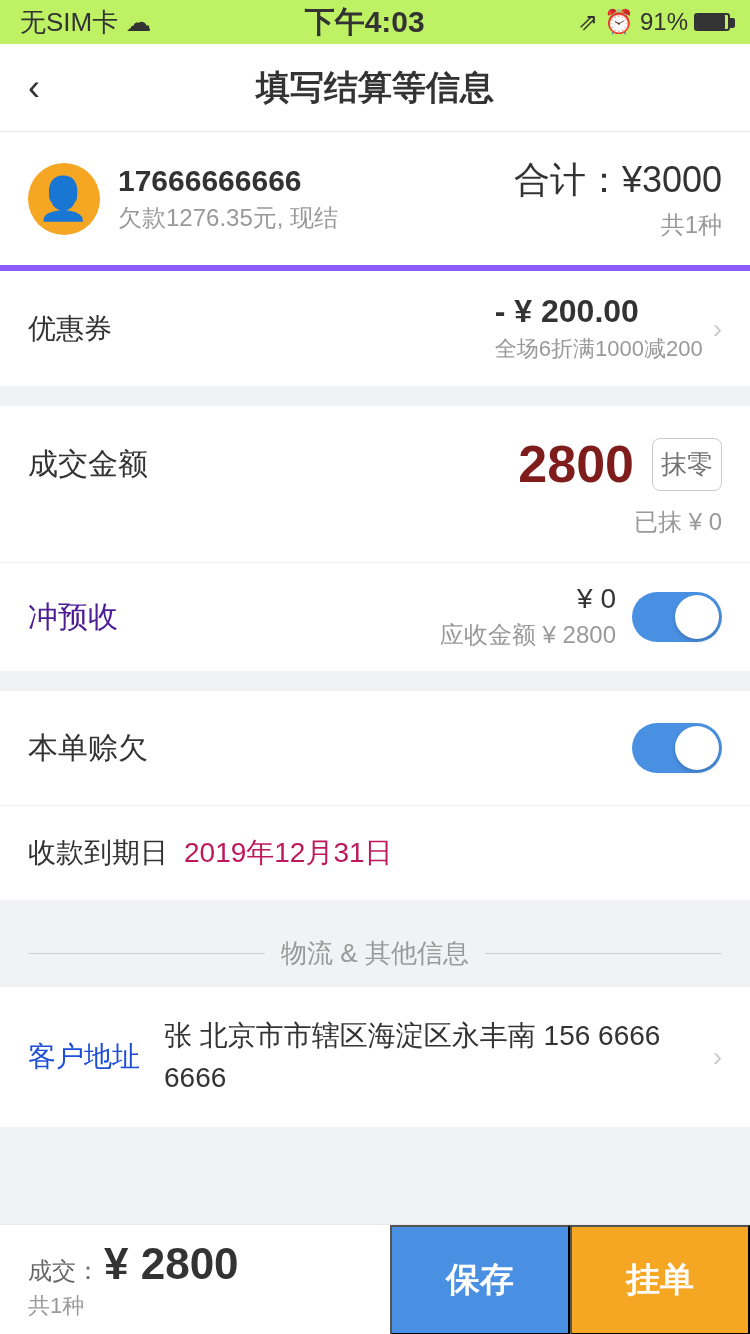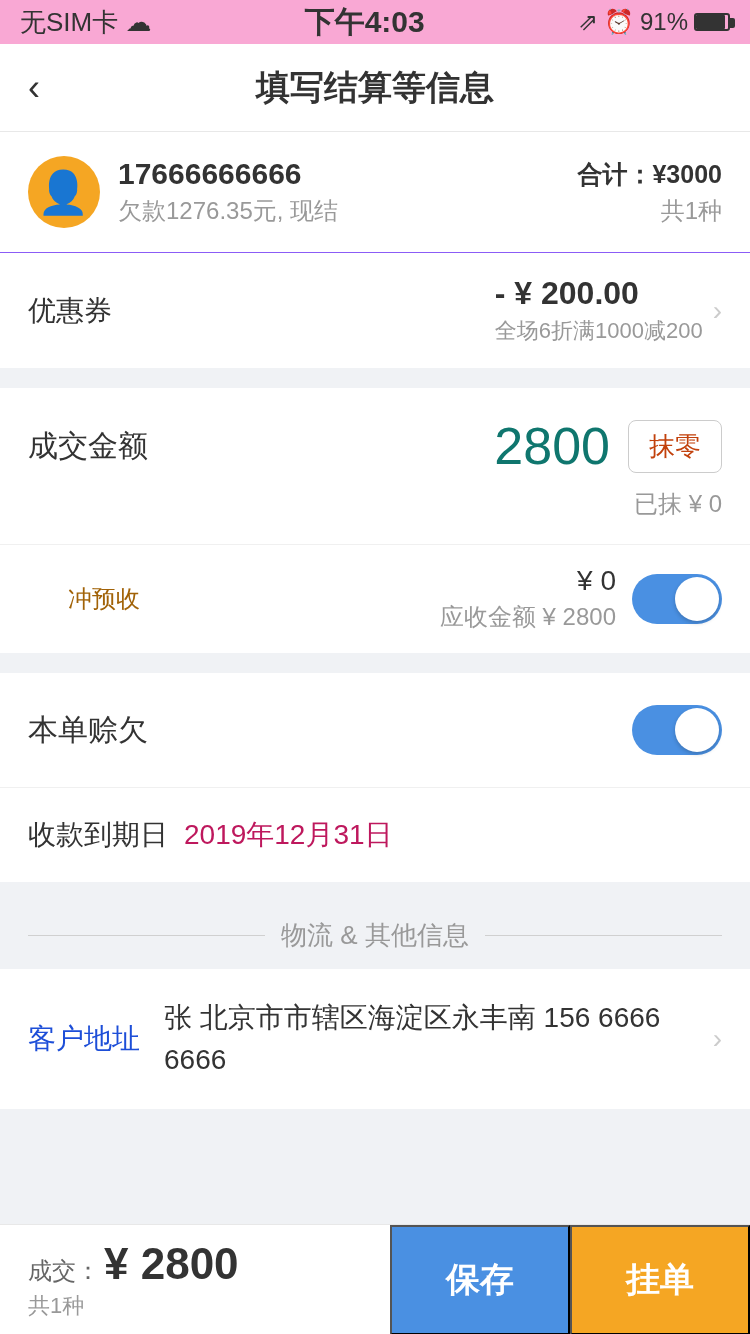--- a/index.html
+++ b/index.html
@@ -10,21 +10,21 @@
       background: #f0f2f5;
       font-family: -apple-system, "PingFang SC", "Helvetica Neue", sans-serif;
       font-size: 28px;
       color: #333;
       position: relative;
     }
 
     
     .status-bar {
       height: 44px;
-      background: #f9a8d4;
+      background: #bef264;
       display: flex;
       align-items: center;
       justify-content: space-between;
       padding: 0 20px;
       font-size: 26px;
       font-weight: 500;
     }
     .status-left { display: flex; align-items: center; gap: 8px; }
     .status-center { font-size: 30px; font-weight: 600; }
     .status-right { display: flex; align-items: center; gap: 6px; font-size: 24px; }
@@ -77,76 +77,76 @@
       overflow: hidden;
     }
     .avatar-icon {
       font-size: 42px;
       color: #fff;
     }
     .customer-info {}
     .customer-phone { font-size: 30px; font-weight: 600; color: #333; }
     .customer-debt { font-size: 24px; color: #999; margin-top: 4px; }
     .customer-right { text-align: right; }
-    .total-amount { font-size: 25px; font-weight: 700; color: #333; }
+    .total-amount { font-size: 36px; font-weight: 400; color: #333; }
     .total-count { font-size: 24px; color: #999; margin-top: 4px; }
 
     
     .coupon-row {
       display: flex;
       align-items: center;
       padding: 22px 28px;
       justify-content: space-between;
-      border-top: 1px solid #8b5cf6;
+      border-top: 6px solid #8b5cf6;
     }
     .coupon-label { font-size: 28px; color: #333; }
     .coupon-right { display: flex; align-items: center; gap: 10px; }
     .coupon-discount { font-size: 32px; font-weight: 600; color: #333; }
     .coupon-desc { font-size: 22px; color: #999; margin-top: 4px; text-align: right; }
     .chevron-icon { font-size: 28px; color: #ccc; }
 
     
     .amount-section {
       background: #fff;
       margin-bottom: 20px;
     }
     .amount-row {
       display: flex;
       align-items: center;
       padding: 28px 28px 12px;
       justify-content: space-between;
     }
     .amount-label { font-size: 30px; color: #333; }
     .amount-right { display: flex; align-items: center; gap: 18px; }
-    .amount-value { font-size: 52px; font-weight: 400; color: #0f766e; }
+    .amount-value { font-size: 52px; font-weight: 700; color: #7f1d1d; }
     .round-btn {
       border: 1px solid #ccc;
       border-radius: 8px;
-      padding: 8px 20px;
+      padding: 8px 8px;
       font-size: 26px;
-      color: #c2410c;
+      color: #737373;
       background: #fff;
       cursor: pointer;
     }
     .amount-sub {
       font-size: 24px;
       color: #999;
       padding: 0 28px 24px;
       text-align: right;
     }
 
     
     .prereceive-row {
       display: flex;
       align-items: center;
       padding: 20px 28px;
       justify-content: space-between;
       border-top: 1px solid #f0f0f0;
     }
-    .prereceive-label { font-size: 24px; color: #a16207; margin-left: 40px; }
+    .prereceive-label { font-size: 30px; color: #4c1d95; }
     .prereceive-right { display: flex; align-items: center; gap: 16px; }
     .prereceive-values { text-align: right; }
     .prereceive-amount { font-size: 28px; color: #333; }
     .prereceive-sub { font-size: 24px; color: #999; margin-top: 4px; }
 
     
     .toggle {
       width: 90px;
       height: 50px;
       border-radius: 25px;

